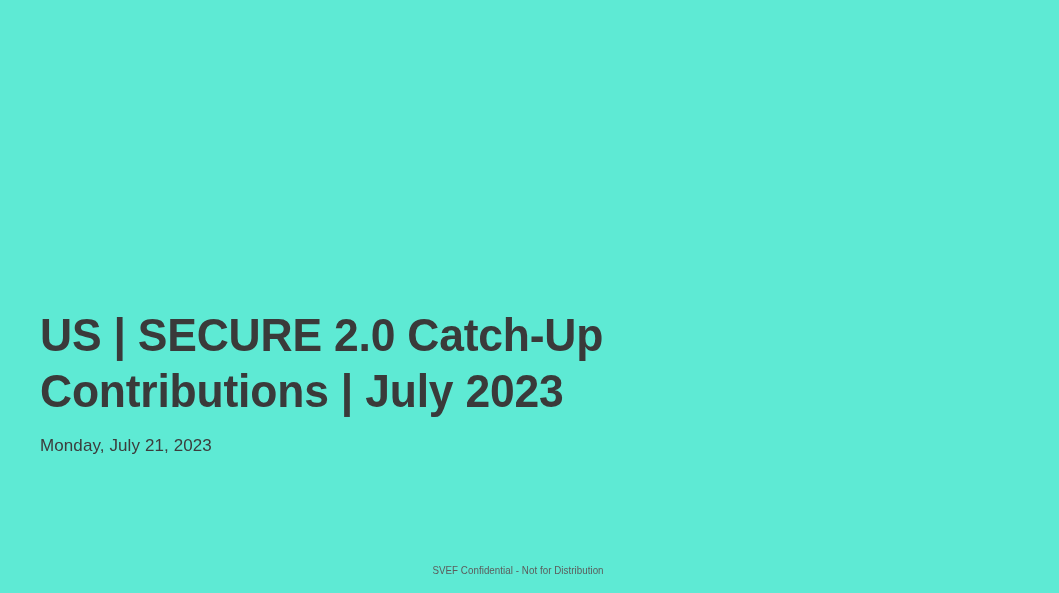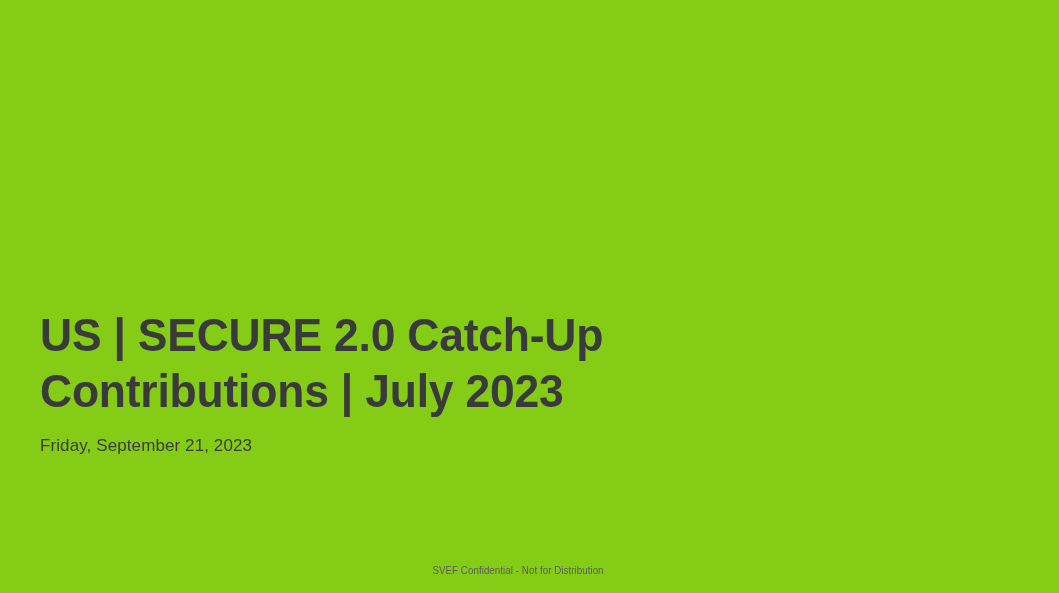--- a/index.html
+++ b/index.html
@@ -12,21 +12,21 @@
   body {
     font-family: "Liberation Sans", "DejaVu Sans", sans-serif;
     -webkit-font-smoothing: antialiased;
   }
 
   
   .slide {
     position: relative;
     width: 1059px;
     height: 593px;
-    background: #84cc16;
+    background: #5eead4;
     overflow: hidden;
     box-sizing: border-box;
   }
 
   
   .title-block {
     position: absolute;
     left: 40px;
     top: 307px;
     width: 680px;
@@ -72,18 +72,18 @@
     transform-origin: left top;
   }
 </style>
 </head>
 <body>
 
 <div class="slide">
 
   <div class="title-block">
     <h1 class="slide-title">US | SECURE 2.0 Catch-Up Contributions | July 2023</h1>
-    <p class="slide-subtitle">Friday, September 21, 2023</p>
+    <p class="slide-subtitle">Monday, July 21, 2023</p>
   </div>
 
   <div class="slide-footer">SVEF Confidential - Not for Distribution</div>
 
 </div>
 
 </body></html>

